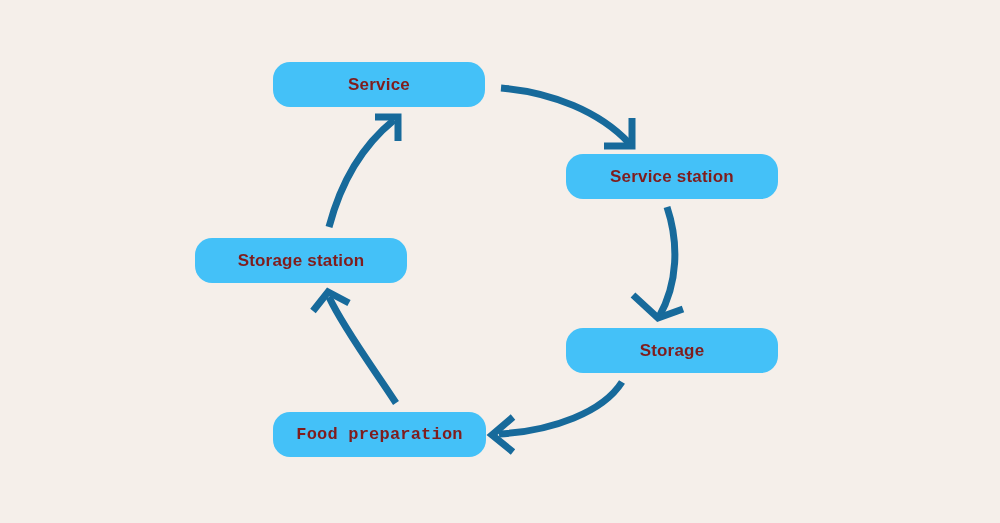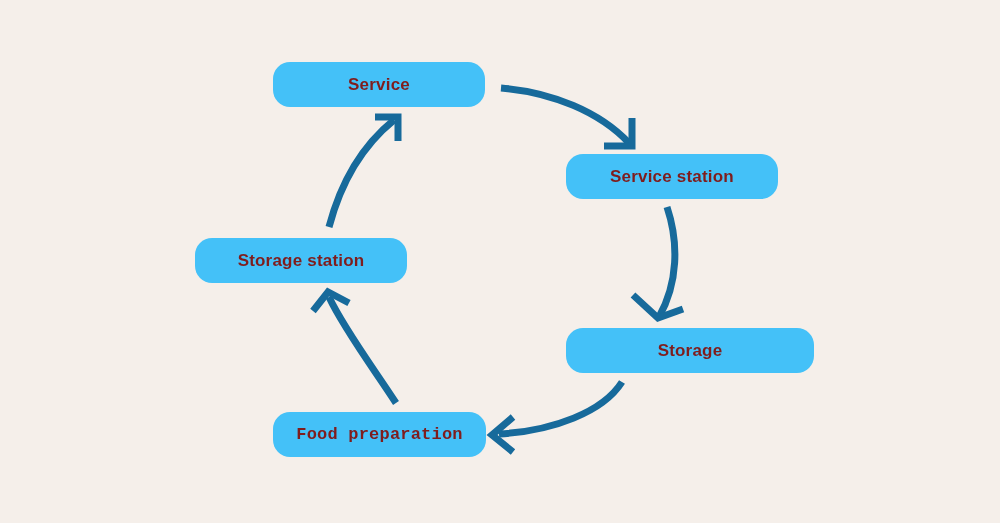--- a/index.html
+++ b/index.html
@@ -38,21 +38,21 @@
     justify-content: center;
     font-size: 17px;
     font-weight: 600;
     letter-spacing: 0.2px;
     box-sizing: border-box;
     cursor: default;
     user-select: none;
   }
   .node-service          { left: 273px; top:  62px; width: 212px; }
   .node-washing-station  { left: 566px; top: 154px; width: 212px; }
-  .node-storage          { left: 566px; top: 328px; width: 248px; }
+  .node-storage          { left: 566px; top: 328px; width: 212px; }
   .node-food-preparation { left: 273px; top: 412px; width: 213px; font-family: Liberation Mono, monospace; }
   .node-cooking-station  { left: 195px; top: 238px; width: 212px; }
 </style>
 </head>
 <body>
 
 <div class="canvas">
 
   <svg class="edges-layer" viewBox="0 0 1000 523" aria-hidden="true">
 

